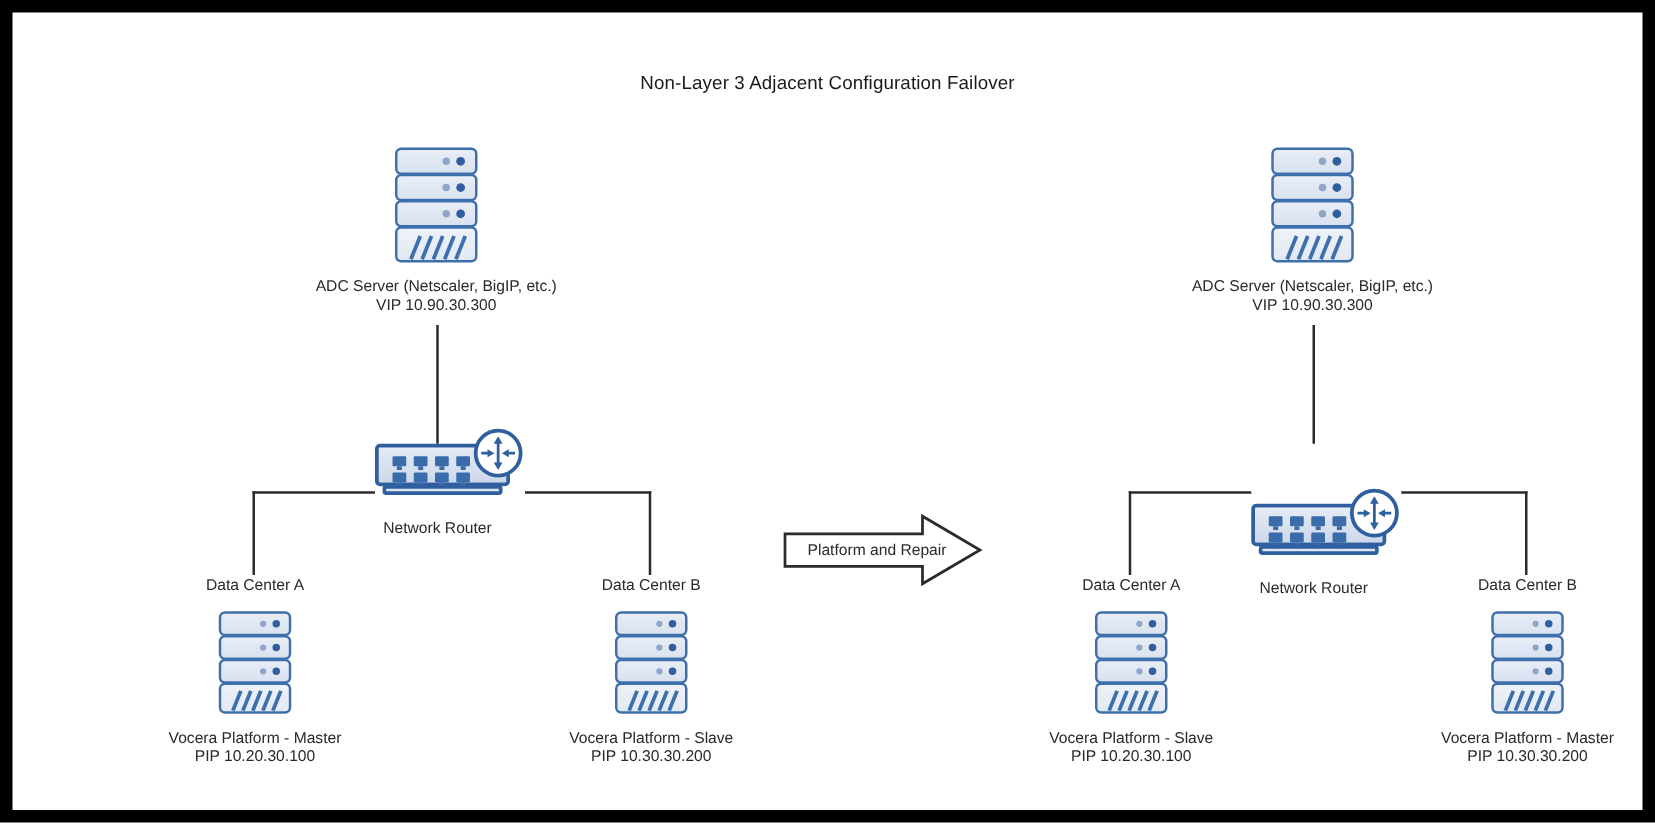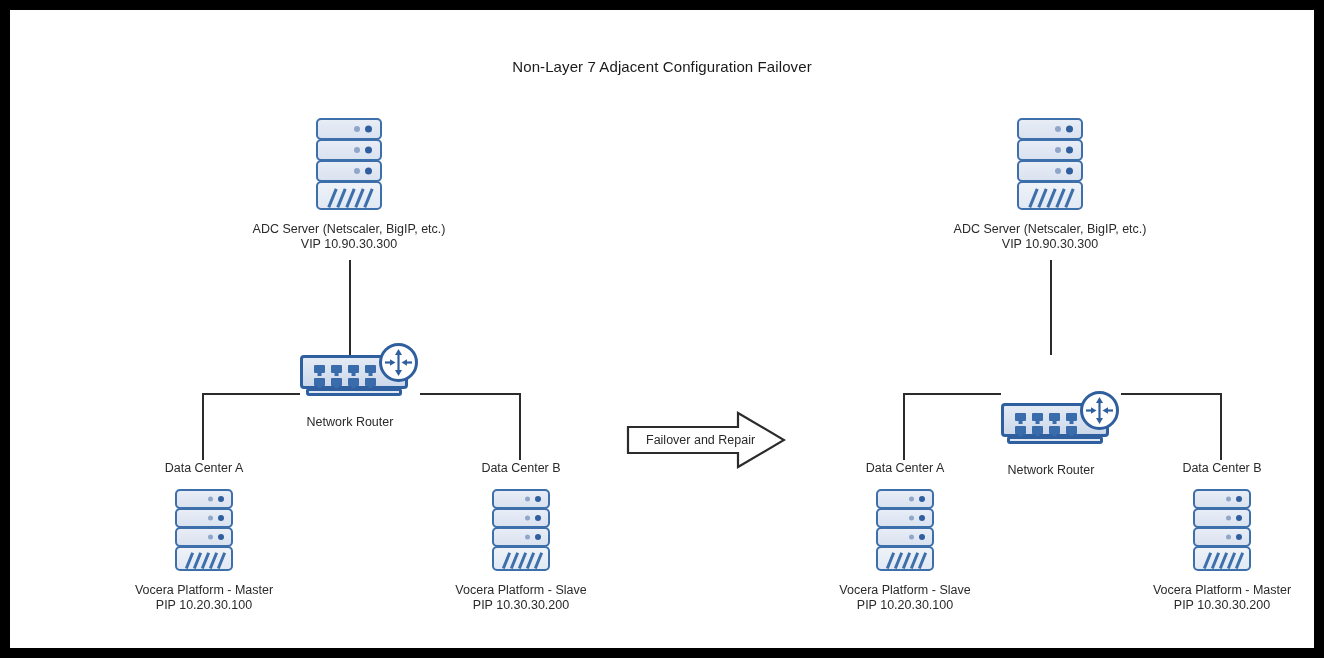--- a/index.html
+++ b/index.html
@@ -129,21 +129,21 @@
     box-sizing:border-box;
     font-size:12.5px;color:#2a2a2a;
     white-space:nowrap;
   }
 </style>
 </head>
 <body>
 
 <div id="canvas">
 
-  <div id="title">Non-Layer 7 Adjacent Configuration Failover</div>
+  <div id="title">Non-Layer 3 Adjacent Configuration Failover</div>
 
   <div>
 
     <div class="node" style="left:306px;top:108px;">
       <div class="server" style="width:66px;height:92px;">
         <div class="bay" style="top:0px;width:66px;height:22px;">
             <span class="dot d1" style="right:20px;width:6px;height:6px;"></span>
             <span class="dot d2" style="right:8px;width:7px;height:7px;"></span>
           </div>
         <div class="bay" style="top:21px;width:66px;height:22px;">
@@ -266,21 +266,21 @@
         <div>Vocera Platform - Slave</div>
         <div>PIP 10.30.30.200</div>
       </div>
     </div>
   </div>
 
   <div class="failover" style="left:616px;top:401px;width:160px;height:58px;">
     <svg width="160" height="58" viewBox="0 0 160 58">
       <polygon points="2,16 112,16 112,2 158,29 112,56 112,42 2,42" fill="#ffffff" stroke="#2b2b2b" stroke-width="2.2" stroke-linejoin="miter"></polygon>
     </svg>
-    <div class="fo-label">Failover and Repair</div>
+    <div class="fo-label">Platform and Repair</div>
   </div>
 
   <div>
 
     <div class="node" style="left:1007px;top:108px;">
       <div class="server" style="width:66px;height:92px;">
         <div class="bay" style="top:0px;width:66px;height:22px;">
             <span class="dot d1" style="right:20px;width:6px;height:6px;"></span>
             <span class="dot d2" style="right:8px;width:7px;height:7px;"></span>
           </div>

